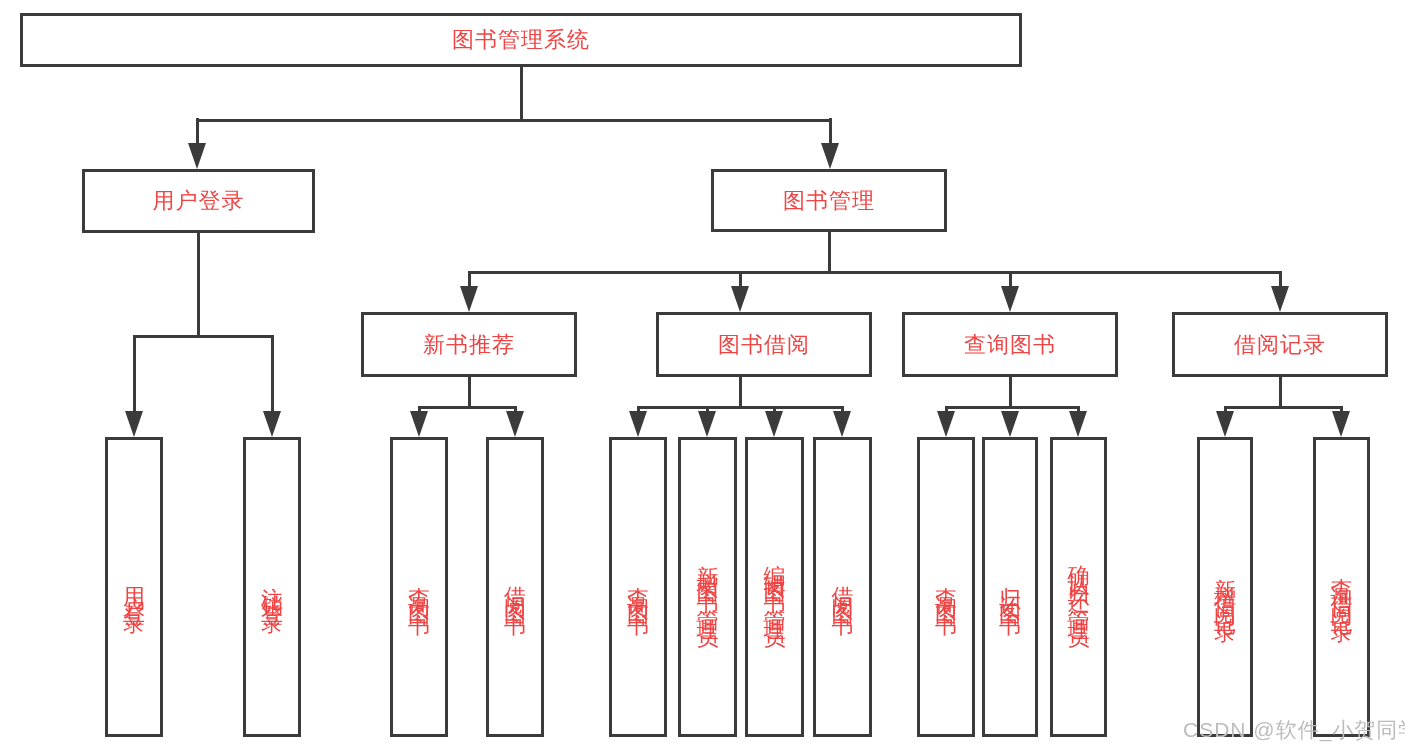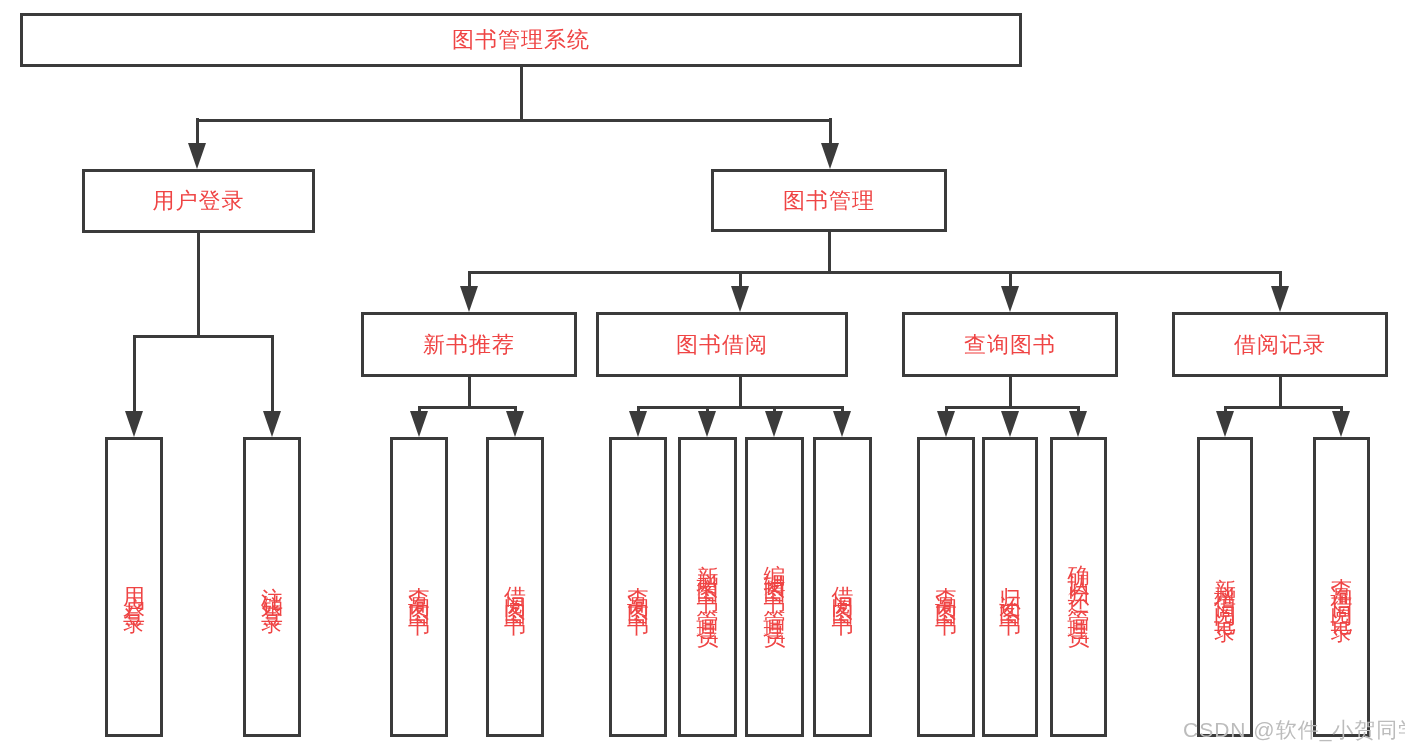--- a/index.html
+++ b/index.html
@@ -41,21 +41,21 @@
   <div class="node" style="left:82px;top:169px;width:233px;height:64px;">
     <span>用户登录</span>
   </div>
   <div class="node" style="left:711px;top:169px;width:236px;height:63px;">
     <span>图书管理</span>
   </div>
 
   <div class="node" style="left:361px;top:312px;width:216px;height:65px;">
     <span>新书推荐</span>
   </div>
-  <div class="node" style="left:596px;top:312px;width:252px;height:65px;">
+  <div class="node" style="left:656px;top:312px;width:216px;height:65px;">
     <span>图书借阅</span>
   </div>
   <div class="node" style="left:902px;top:312px;width:216px;height:65px;">
     <span>查询图书</span>
   </div>
   <div class="node" style="left:1172px;top:312px;width:216px;height:65px;">
     <span>借阅记录</span>
   </div>
 
   <div class="node leaf" style="left:105px;top:437px;width:58px;height:300px;">

